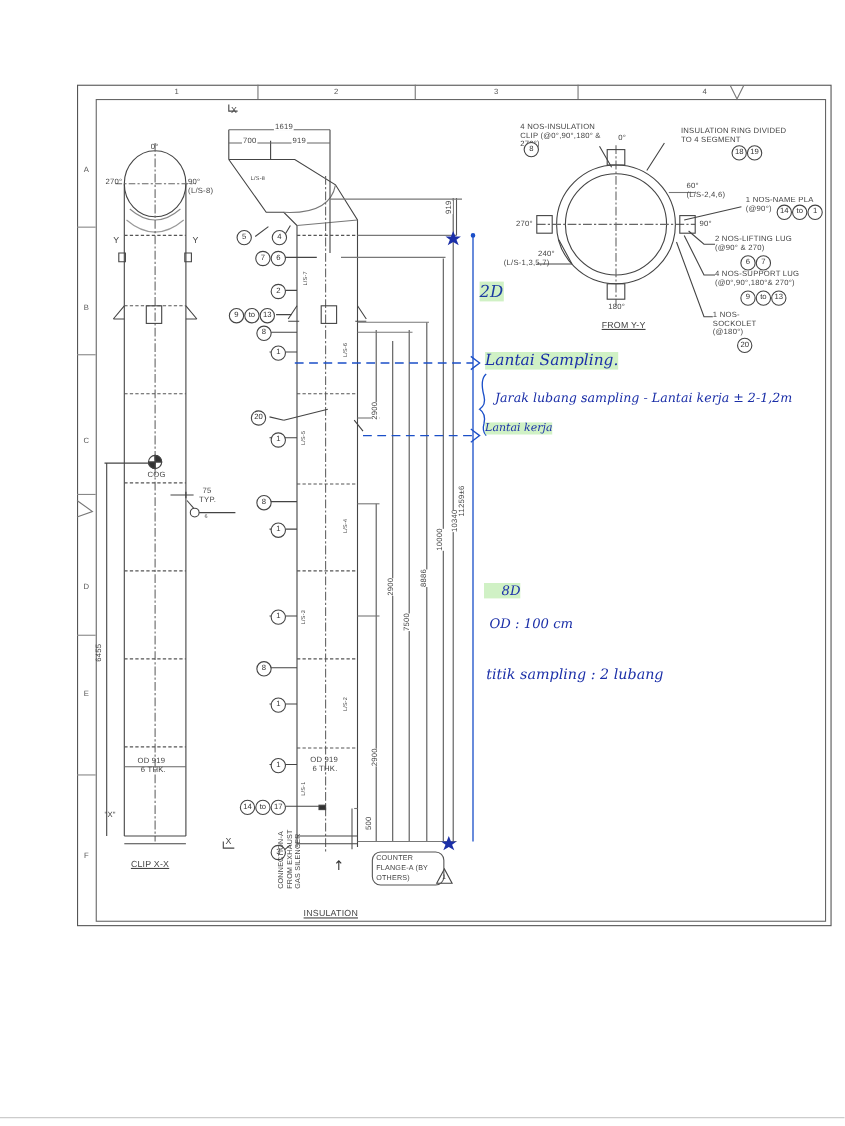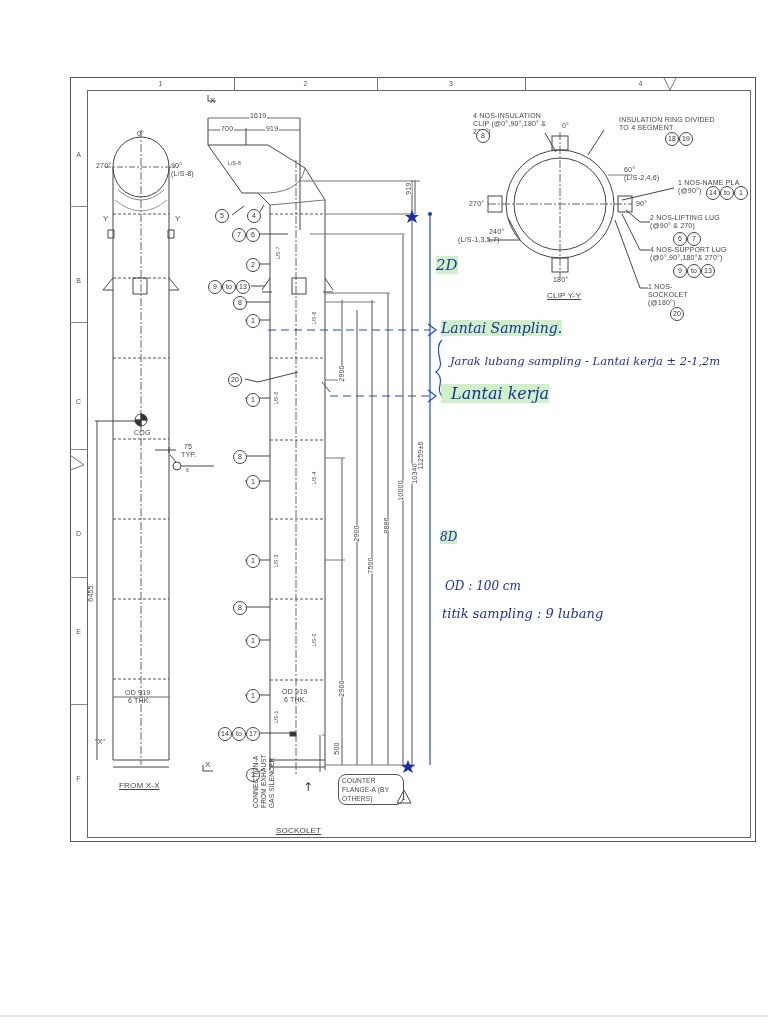--- a/index.html
+++ b/index.html
@@ -170,21 +170,21 @@
 <span class="abs cad cad-b" style="left:103px;top:214px;">Y</span>
 <span class="abs cad cad-b" style="left:175px;top:214px;">Y</span>
 <span class="abs cad" style="left:134px;top:429px;">COG</span>
 <span class="abs cad" style="left:184px;top:443px;">75</span>
 <span class="abs cad" style="left:181px;top:451px;">TYP.</span>
 <span class="abs cad" style="left:186px;top:467px;font-size:5px;">6</span>
 <span class="abs cad" style="left:125px;top:689px;">OD 919</span>
 <span class="abs cad" style="left:128px;top:697px;">6 THK.</span>
 <span class="abs cad" style="left:82px;top:590px;transform:rotate(-90deg);">6455</span>
 <span class="abs cad" style="left:95px;top:738px;">"X"</span>
-<span class="abs cad cad-b" style="left:119px;top:781px;text-decoration:underline;">FROM X-X</span>
+<span class="abs cad cad-b" style="left:119px;top:781px;text-decoration:underline;">CLIP X-X</span>
 
 <span class="abs cad cad-b" style="left:210px;top:96px;">X</span>
 <span class="abs cad cad-b" style="left:205px;top:760px;">X</span>
 <span class="abs cad" style="left:249px;top:112px;background:#fff;padding:0 1px;">1619</span>
 <span class="abs cad" style="left:220px;top:125px;background:#fff;padding:0 1px;">700</span>
 <span class="abs cad" style="left:265px;top:125px;background:#fff;padding:0 1px;">919</span>
 <span class="abs cad" style="left:228px;top:160px;font-size:5px;">L/S-8</span>
 <span class="abs cad" style="left:272px;top:250px;font-size:5px;transform:rotate(-90deg);">L/S-7</span>
 <span class="abs cad" style="left:308px;top:315px;font-size:5px;transform:rotate(-90deg);">L/S-6</span>
 <span class="abs cad" style="left:270px;top:395px;font-size:5px;transform:rotate(-90deg);">L/S-5</span>
@@ -226,31 +226,31 @@
 <div class="bubble" style="left:246px;top:689px;">1</div>
 <div class="bubble" style="left:218px;top:727px;">14</div>
 <div class="bubble" style="left:232px;top:727px;">to</div>
 <div class="bubble" style="left:246px;top:727px;">17</div>
 <div class="bubble" style="left:246px;top:768px;">3</div>
 
 <span class="abs cad" style="left:252px;top:808px;transform:rotate(-90deg);transform-origin:left top;width:60px;white-space:normal;line-height:8px;font-size:6.5px;">CONNECTION-A FROM EXHAUST GAS SILENCER</span>
 <span class="abs" style="left:303px;top:780px;font-size:12px;color:#333;">↑</span>
 <div class="abs cad" style="left:338px;top:774px;width:58px;white-space:normal;line-height:9px;border:1px solid #555;border-radius:8px;padding:1px 3px;font-size:6.5px;">COUNTER FLANGE-A (BY OTHERS)</div>
 <span class="abs cad" style="left:402px;top:795px;font-size:6px;">1</span>
-<span class="abs cad cad-b" style="left:276px;top:826px;text-decoration:underline;">SOCKOLET</span>
+<span class="abs cad cad-b" style="left:276px;top:826px;text-decoration:underline;">INSULATION</span>
 
 <span class="abs cad" style="left:562px;top:122px;">0°</span>
 <span class="abs cad" style="left:469px;top:200px;">270°</span>
 <span class="abs cad" style="left:636px;top:200px;">90°</span>
 <span class="abs cad" style="left:553px;top:276px;">180°</span>
 <span class="abs cad" style="left:624px;top:166px;">60°</span>
 <span class="abs cad" style="left:624px;top:174px;">(L/S-2,4,6)</span>
 <span class="abs cad" style="left:489px;top:228px;">240°</span>
 <span class="abs cad" style="left:458px;top:236px;">(L/S-1,3,5,7)</span>
-<span class="abs cad cad-b" style="left:547px;top:291px;text-decoration:underline;">CLIP Y-Y</span>
+<span class="abs cad cad-b" style="left:547px;top:291px;text-decoration:underline;">FROM Y-Y</span>
 
 <div class="abs cad" style="left:473px;top:112px;width:75px;white-space:normal;line-height:8px;">4 NOS-INSULATION CLIP (@0°,90°,180° &amp; 270°)</div>
 <div class="bubble" style="left:476px;top:129px;">8</div>
 <div class="abs cad" style="left:619px;top:116px;width:100px;white-space:normal;line-height:8px;">INSULATION RING DIVIDED TO 4 SEGMENT</div>
 <div class="bubble" style="left:665px;top:132px;">18</div>
 <div class="bubble" style="left:679px;top:132px;">19</div>
 <div class="abs cad" style="left:678px;top:179px;width:72px;white-space:normal;line-height:8px;overflow:hidden;">1 NOS-NAME PLA (@90°)</div>
 <div class="bubble" style="left:706px;top:186px;">14</div>
 <div class="bubble" style="left:720px;top:186px;">to</div>
 <div class="bubble" style="left:734px;top:186px;">1</div>
@@ -260,16 +260,16 @@
 <div class="abs cad" style="left:650px;top:246px;width:95px;white-space:normal;line-height:8px;">4 NOS-SUPPORT LUG (@0°,90°,180°&amp; 270°)</div>
 <div class="bubble" style="left:673px;top:264px;">9</div>
 <div class="bubble" style="left:687px;top:264px;">to</div>
 <div class="bubble" style="left:701px;top:264px;">13</div>
 <div class="abs cad" style="left:648px;top:283px;width:50px;white-space:normal;line-height:8px;">1 NOS- SOCKOLET (@180°)</div>
 <div class="bubble" style="left:670px;top:307px;">20</div>
 
 <span class="abs hand hl" style="left:436px;top:256px;font-size:15px;color:#1b3aa0;">2D</span>
 <span class="abs hand hl" style="left:441px;top:320px;font-size:14px;">Lantai Sampling.</span>
 <span class="abs hand" style="left:450px;top:354px;font-size:11.5px;">Jarak lubang sampling - Lantai kerja ± 2-1,2m</span>
-<span class="abs hand hl" style="left:441px;top:384px;font-size:16px;padding-left:10px;">Lantai kerja</span>
-<span class="abs hand hl" style="left:440px;top:530px;font-size:12px;">8D</span>
-<span class="abs hand" style="left:445px;top:579px;font-size:12px;text-align:right;">OD : 100 cm</span>
-<span class="abs hand" style="left:442px;top:606px;font-size:13px;">titik sampling : 9 lubang</span>
+<span class="abs hand hl" style="left:441px;top:384px;font-size:10px;">Lantai kerja</span>
+<span class="abs hand hl" style="left:440px;top:530px;font-size:12px;padding-left:16px;">8D</span>
+<span class="abs hand" style="left:445px;top:560px;font-size:12px;text-align:right;">OD : 100 cm</span>
+<span class="abs hand" style="left:442px;top:606px;font-size:13px;">titik sampling : 2 lubang</span>
 
 </body></html>

